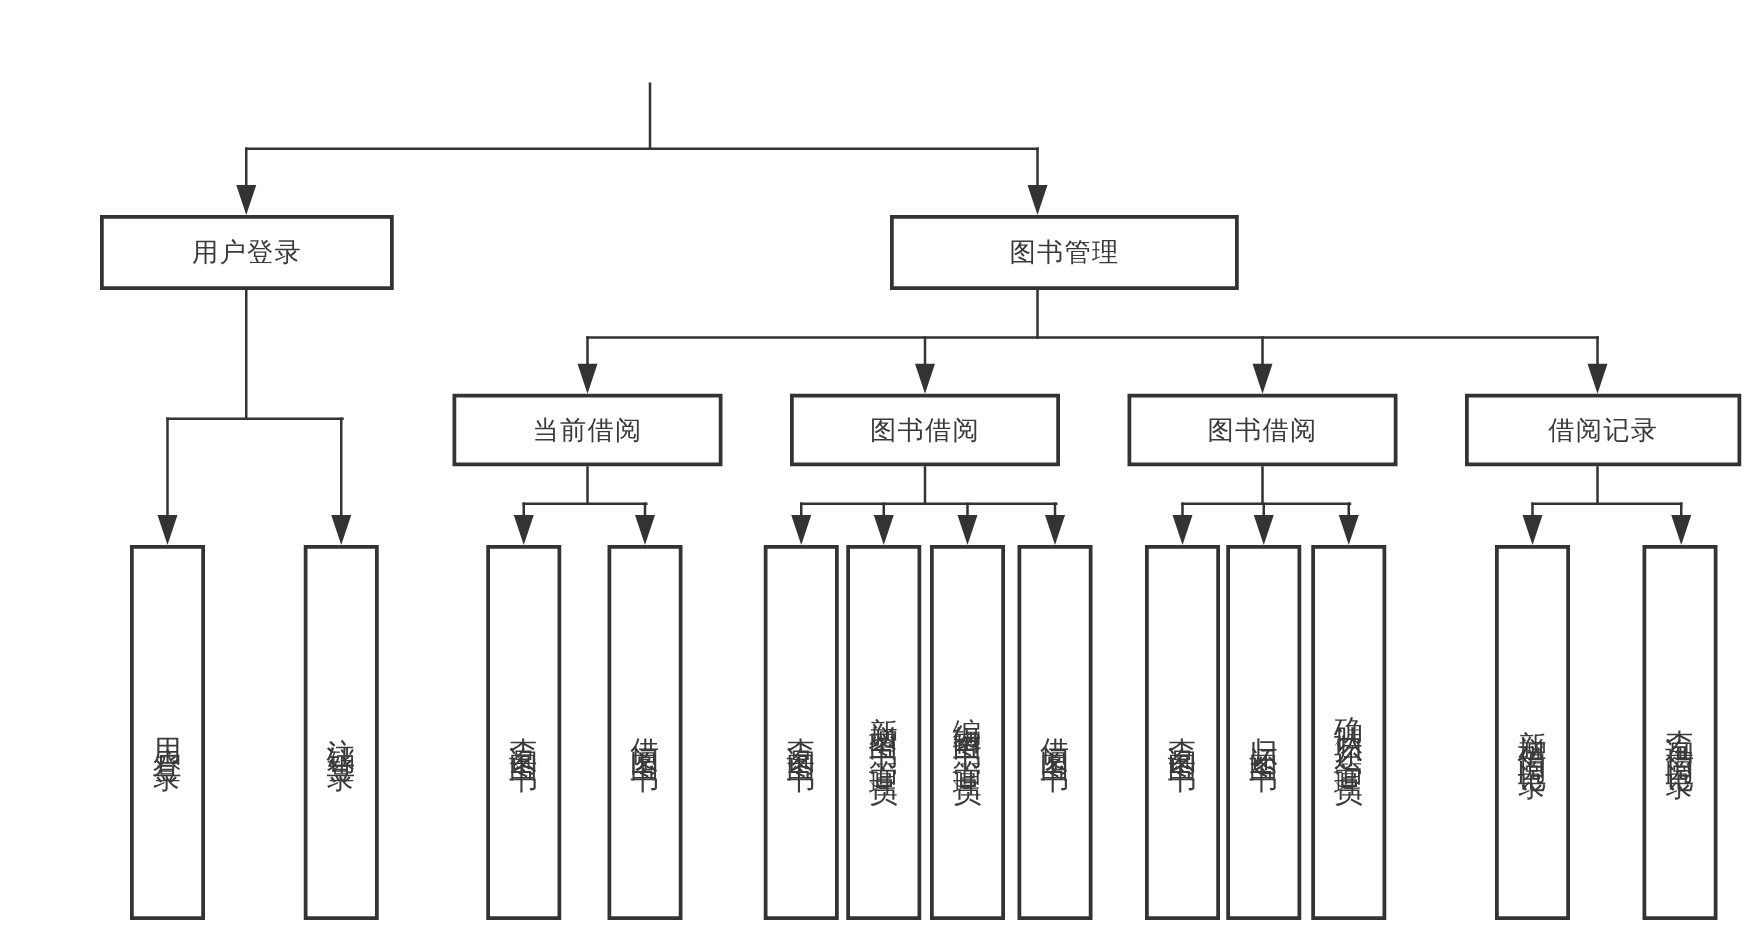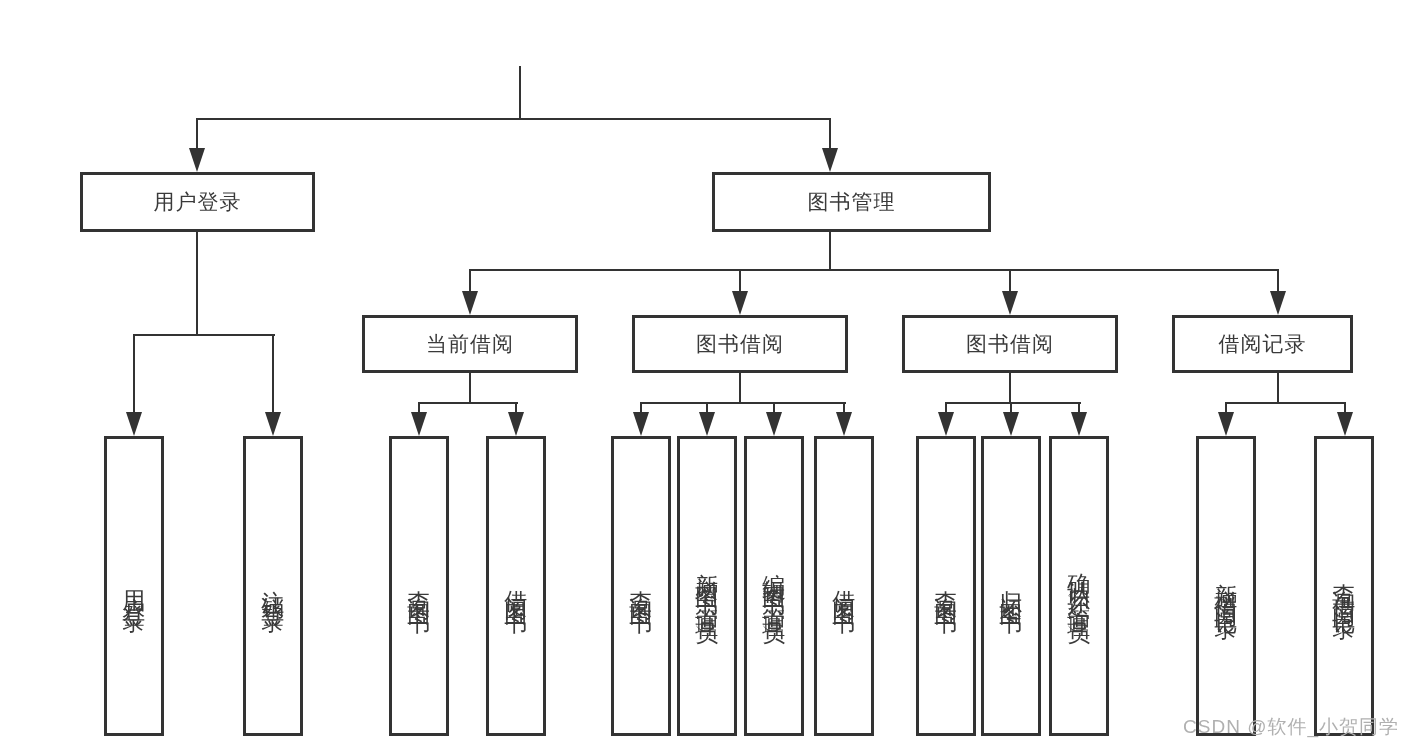--- a/index.html
+++ b/index.html
@@ -46,21 +46,21 @@
   </div>
 
   <div class="box" style="left:632px;top:315px;width:216px;height:58px;">
     <span class="hlabel">图书借阅</span>
   </div>
 
   <div class="box" style="left:902px;top:315px;width:216px;height:58px;">
     <span class="hlabel">图书借阅</span>
   </div>
 
-  <div class="box" style="left:1172px;top:315px;width:181px;height:58px;">
+  <div class="box" style="left:1172px;top:315px;width:221px;height:58px;">
     <span class="hlabel">借阅记录</span>
   </div>
 
   <div class="box" style="left:104px;top:436px;width:60px;height:300px;">
     <span class="vt">用户登录</span>
   </div>
   <div class="box" style="left:243px;top:436px;width:60px;height:300px;">
     <span class="vt">注销登录</span>
   </div>
 
@@ -153,15 +153,14 @@
   <div class="ar" style="left:633px;top:412px;"></div>
   <div class="ar" style="left:699px;top:412px;"></div>
   <div class="ar" style="left:766px;top:412px;"></div>
   <div class="ar" style="left:836px;top:412px;"></div>
   <div class="ar" style="left:938px;top:412px;"></div>
   <div class="ar" style="left:1003px;top:412px;"></div>
   <div class="ar" style="left:1071px;top:412px;"></div>
   <div class="ar" style="left:1218px;top:412px;"></div>
   <div class="ar" style="left:1337px;top:412px;"></div>
 
-  <div class="watermark">CSDN @软件_小贺同学</div>
 
 </div>
 
 </body></html>

